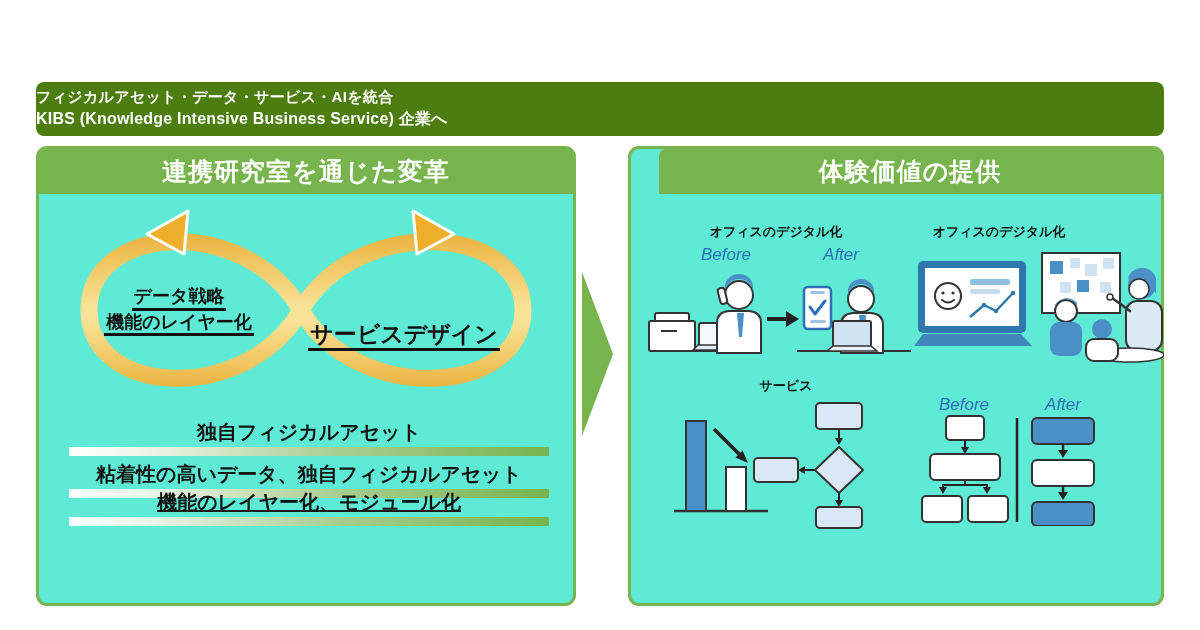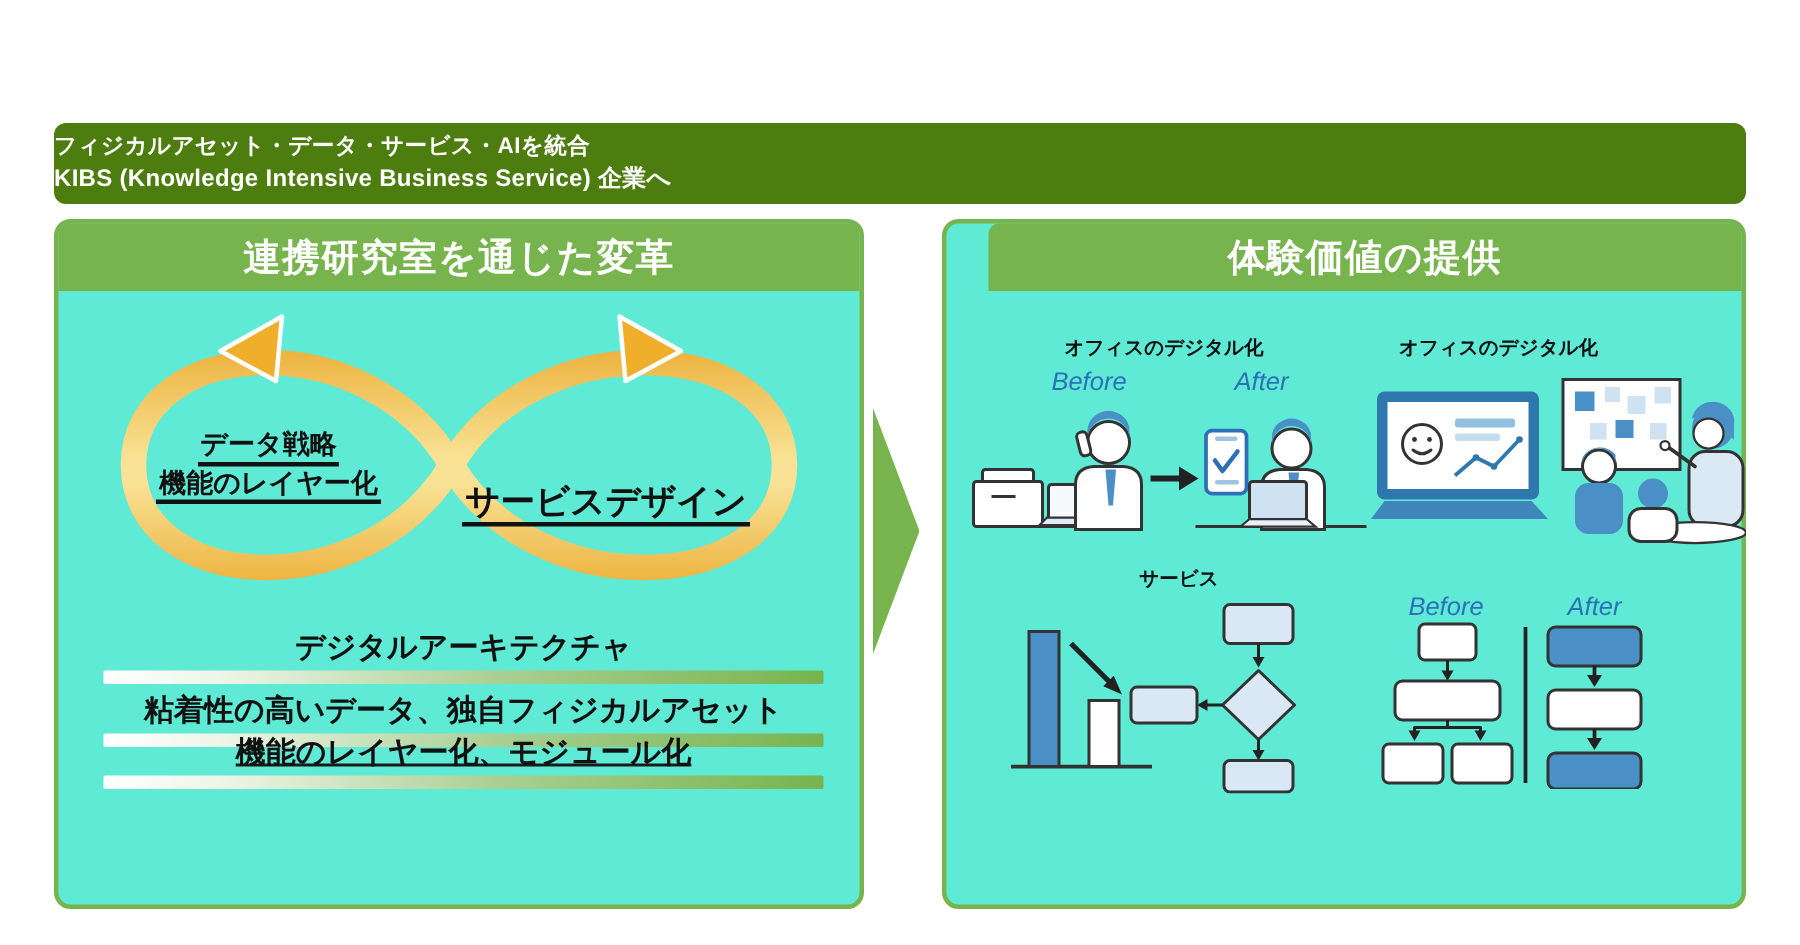--- a/index.html
+++ b/index.html
@@ -79,21 +79,21 @@
 
     <div class="loop-label left">
       <span class="u">データ戦略</span><br>
       <span class="u">機能のレイヤー化</span>
     </div>
     <div class="loop-label rightl">
       <span class="u">サービスデザイン</span>
     </div>
 
     <div class="f-item" style="top:270px;">
-      <div class="txt">デジタルアーキテクチャ</div>
+      <div class="txt">独自フィジカルアセット</div>
       <div class="bar"></div>
     </div>
     <div class="f-item" style="top:312px;">
       <div class="txt">粘着性の高いデータ、独自フィジカルアセット</div>
       <div class="bar"></div>
     </div>
     <div class="f-item" style="top:340px;text-decoration:underline;">
       <div class="txt">機能のレイヤー化、モジュール化</div>
       <div class="bar"></div>
     </div>

